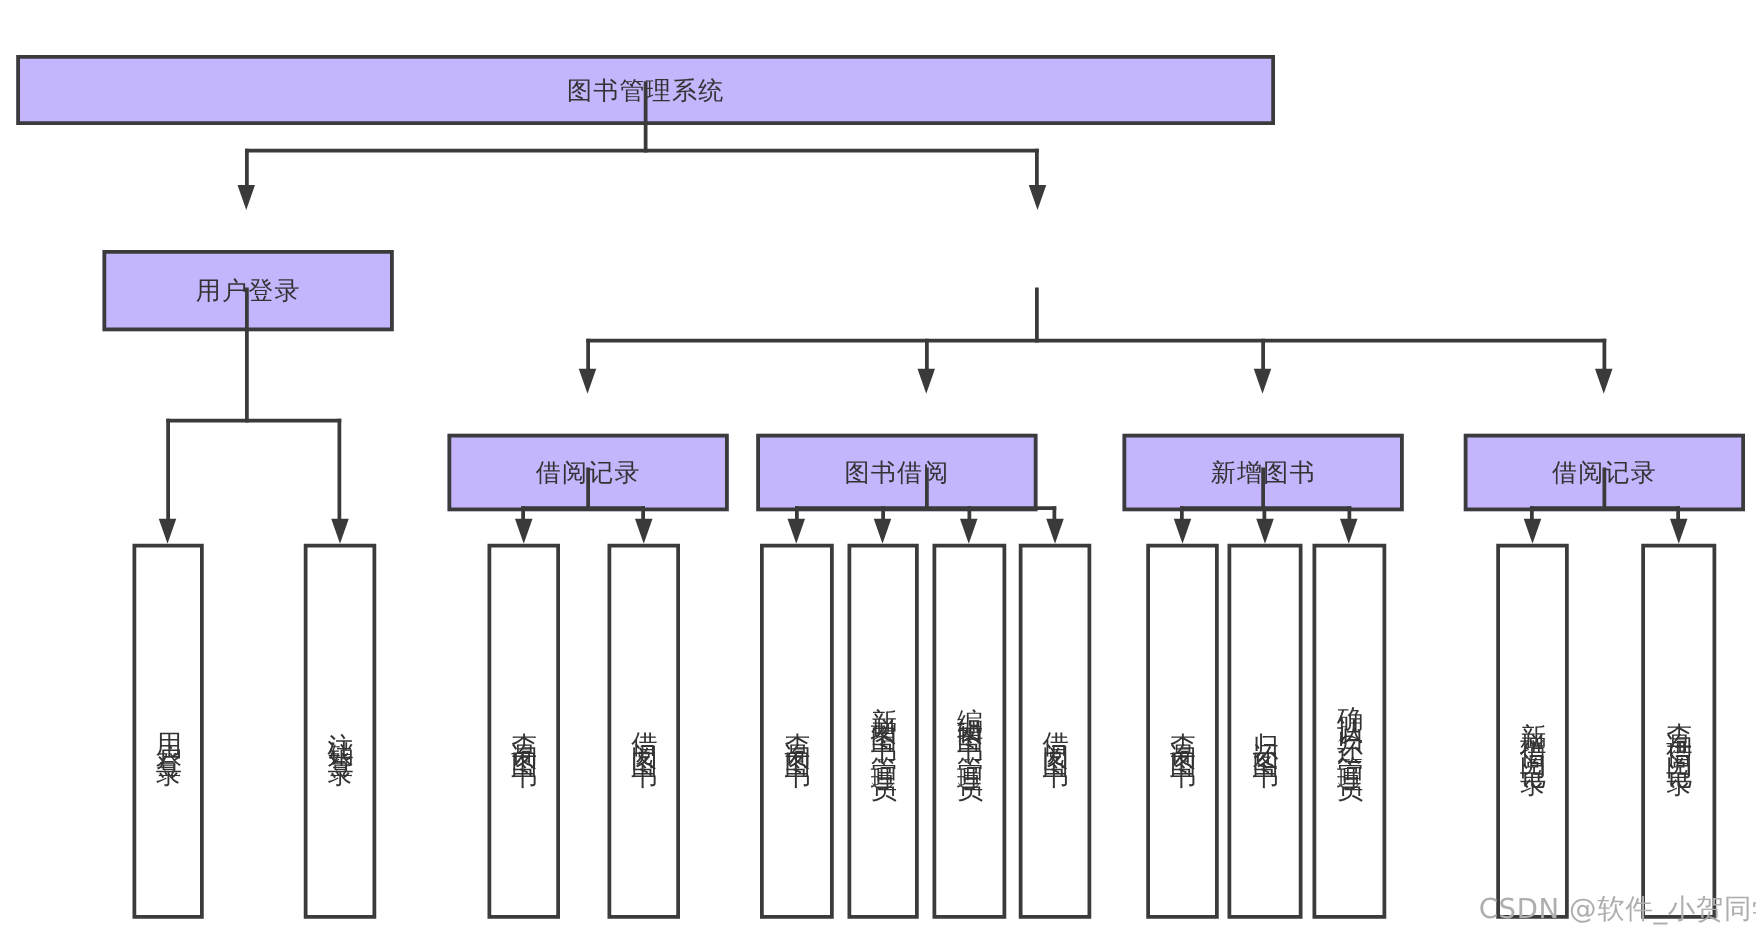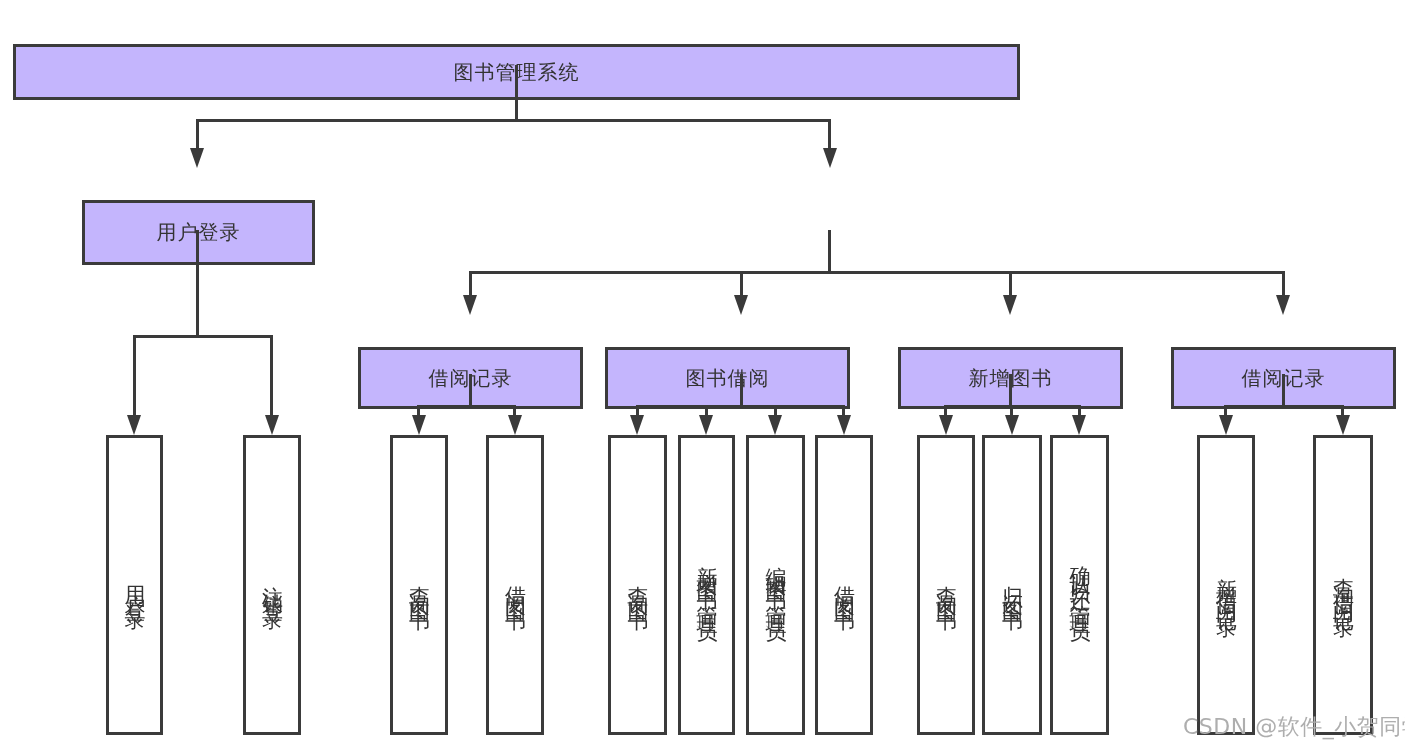--- a/index.html
+++ b/index.html
@@ -96,21 +96,21 @@
   <div class="line" style="left:469px; top:271px; width:3px; height:29px;"></div>
   <div class="arrow" style="left:463px; top:295px;"></div>
   <div class="line" style="left:740px; top:271px; width:3px; height:29px;"></div>
   <div class="arrow" style="left:734px; top:295px;"></div>
   <div class="line" style="left:1009px; top:271px; width:3px; height:29px;"></div>
   <div class="arrow" style="left:1003px; top:295px;"></div>
   <div class="line" style="left:1282px; top:271px; width:3px; height:29px;"></div>
   <div class="arrow" style="left:1276px; top:295px;"></div>
 
   <div class="hbox" style="left:358px; top:315px; width:225px; height:62px;">借阅记录</div>
-  <div class="hbox" style="left:605px; top:315px; width:245px; height:62px;">图书借阅</div>
+  <div class="hbox" style="left:605px; top:315px; width:225px; height:62px;">图书借阅</div>
   <div class="hbox" style="left:898px; top:315px; width:225px; height:62px;">新增图书</div>
   <div class="hbox" style="left:1171px; top:315px; width:225px; height:62px;">借阅记录</div>
 
   <div class="line" style="left:469px; top:374px; width:3px; height:34px;"></div>
   <div class="line" style="left:417px; top:405px; width:99px; height:3px;"></div>
   <div class="line" style="left:417px; top:405px; width:3px; height:14px;"></div>
   <div class="arrow" style="left:412px; top:415px;"></div>
   <div class="line" style="left:513px; top:405px; width:3px; height:14px;"></div>
   <div class="arrow" style="left:508px; top:415px;"></div>
 

